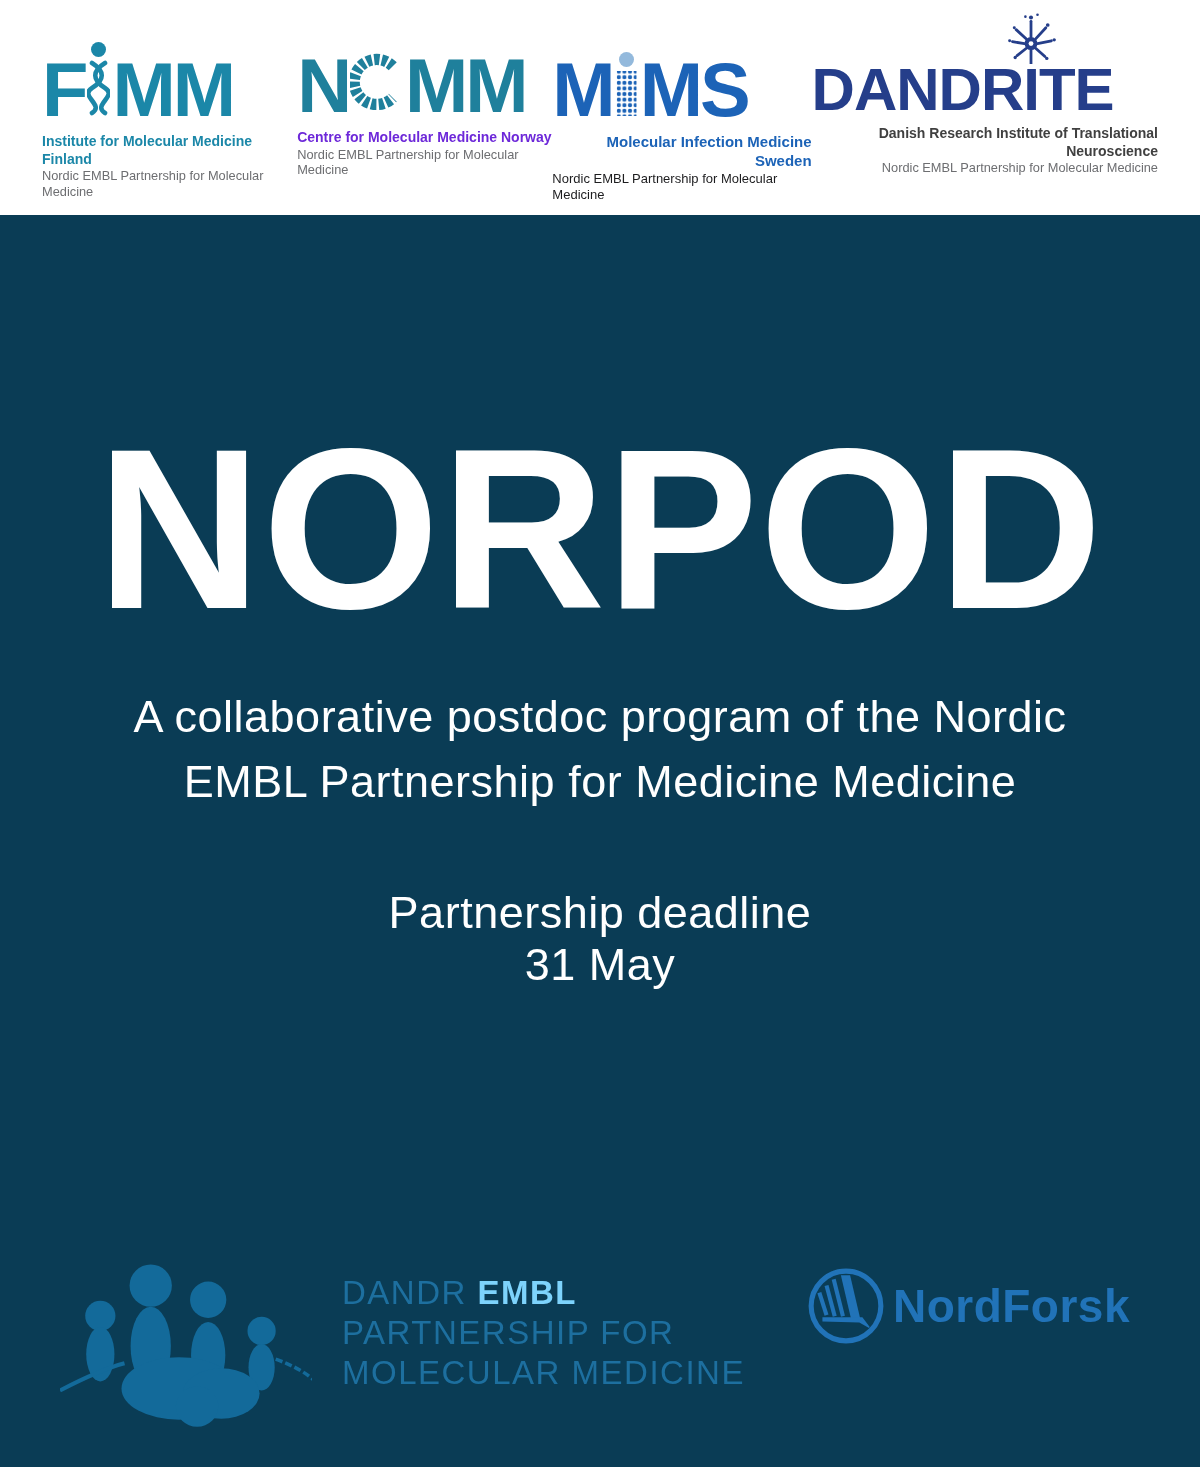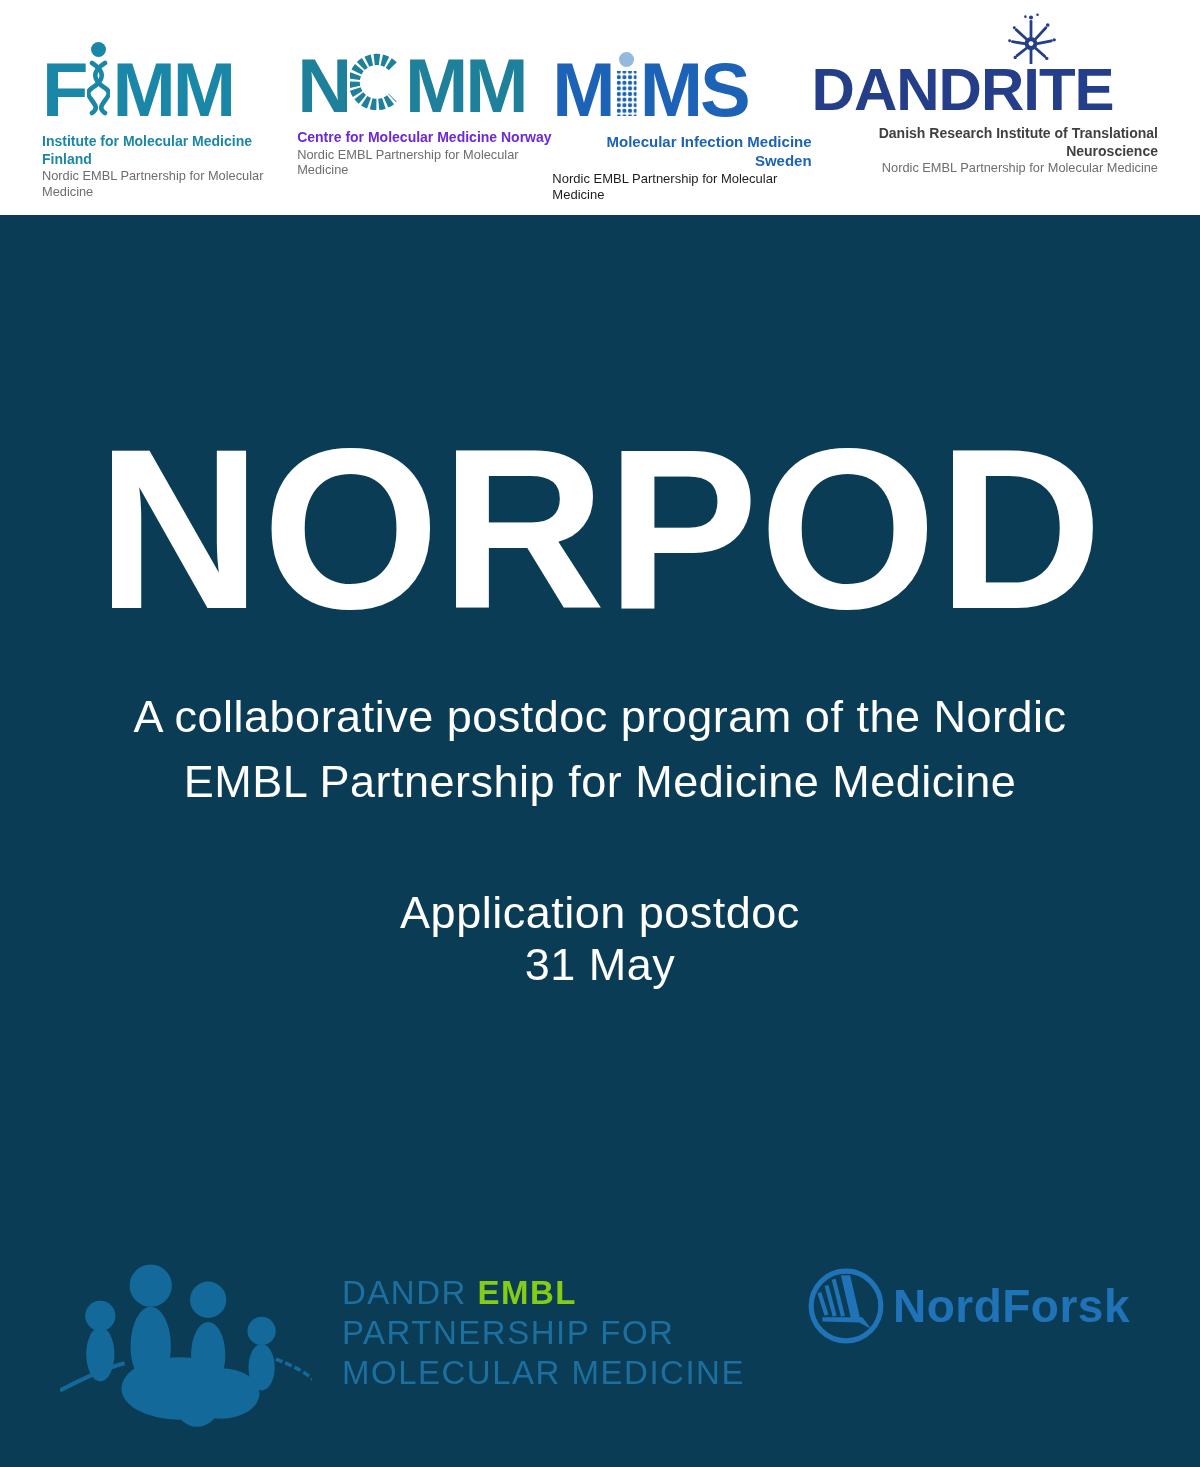--- a/index.html
+++ b/index.html
@@ -95,21 +95,21 @@
   .embl-lockup { display:flex; align-items:center; }
   .embl-text {
     margin-left:30px;
     text-align:left;
     color:#1d6f9f;
     font-size:33px;
     letter-spacing:1.5px;
     line-height:1.22;
     font-weight:400;
   }
-  .embl-text .bold { font-weight:700; color:#84cc16; }
+  .embl-text .bold { font-weight:700; color:#7dd3fc; }
   .nordforsk { display:flex; align-items:center; margin-bottom:55px; }
   .nordforsk-label {
     margin-left:6px;
     color:#2173b8;
     font-size:46px;
     font-weight:700;
     letter-spacing:0.5px;
   }
 </style>
 </head>
@@ -202,21 +202,21 @@
 
   <main class="hero">
 
     <h1 class="hero-title">NORPOD</h1>
 
     <p class="hero-subtitle">
       <span>A collaborative postdoc program of the Nordic</span><br>
       <span>EMBL Partnership for Medicine Medicine</span>
     </p>
 
-    <p class="deadline-label">Application postdoc</p>
+    <p class="deadline-label">Partnership deadline</p>
     <p class="deadline-date">31 May</p>
 
     <footer class="footer">
 
       <div class="embl-lockup">
         <svg width="252" height="192" viewBox="0 0 250 190">
           <g fill="#136a9a">
             <circle cx="40" cy="78" r="15"></circle>
             <ellipse cx="40" cy="116" rx="14" ry="27"></ellipse>
             <circle cx="90" cy="48" r="21"></circle>

